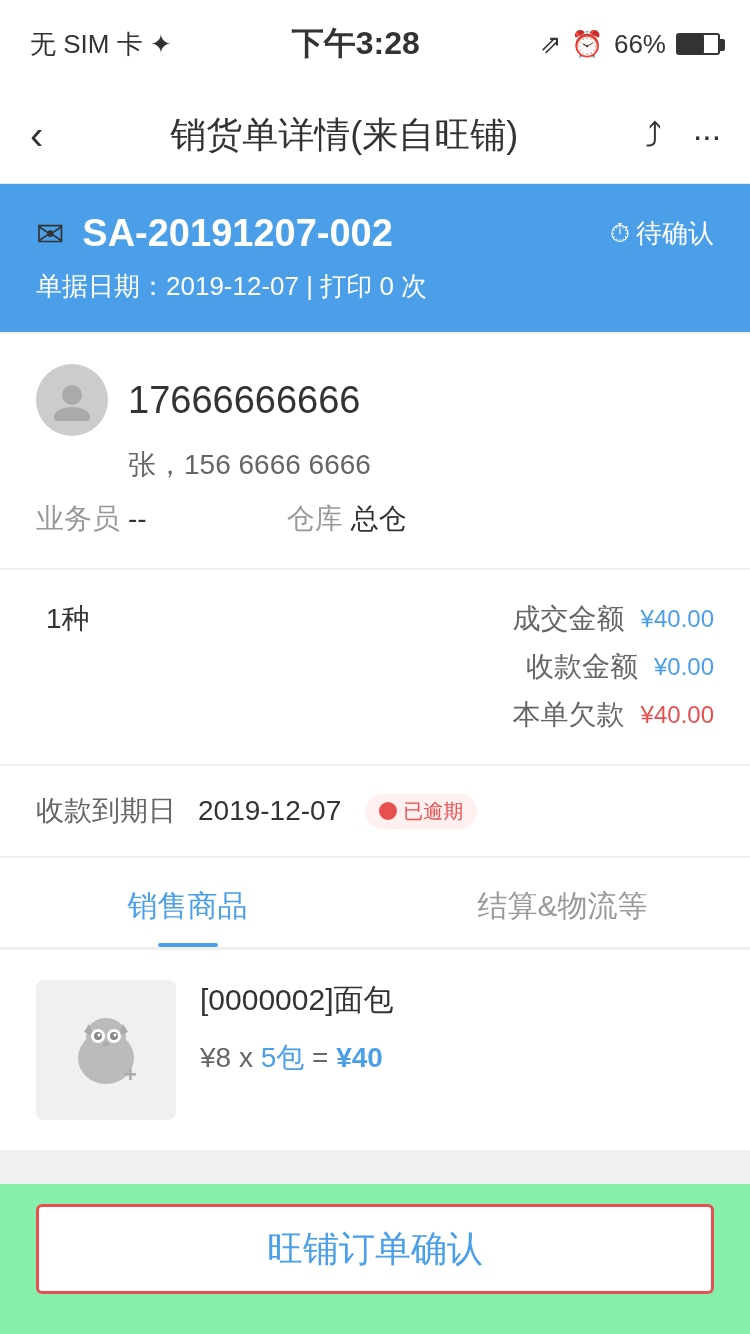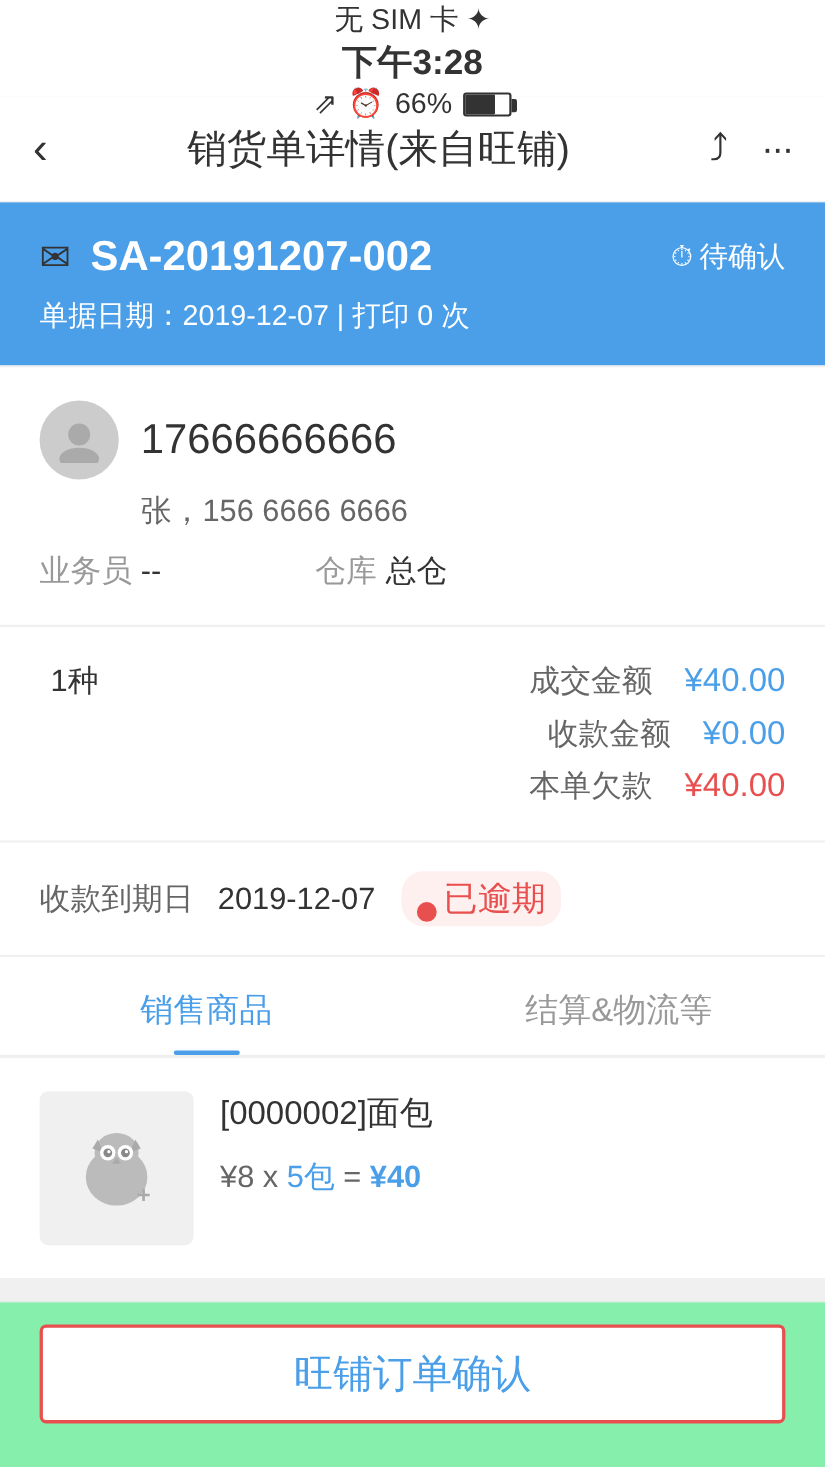--- a/index.html
+++ b/index.html
@@ -18,21 +18,20 @@
     .status-bar {
       width: 750px;
       height: 88px;
       background: #fff;
       display: flex;
       align-items: center;
       justify-content: space-between;
       padding: 0 30px;
       font-size: 26px;
       font-weight: 500;
-      flex-direction: column;
     }
     .status-left { display: flex; align-items: center; gap: 12px; }
     .status-center { font-size: 32px; font-weight: 600; }
     .status-right { display: flex; align-items: center; gap: 10px; font-size: 26px; }
 
     
     .nav-bar {
       width: 750px;
       height: 96px;
       background: #fff;
@@ -165,44 +164,44 @@
       align-items: flex-end;
       gap: 10px;
     }
     .summary-row {
       display: flex;
       align-items: center;
       gap: 16px;
       font-size: 28px;
     }
     .summary-row-label { color: #666; }
-    .summary-row-value { color: #4a9fe8; font-size: 30px; margin-left: 13px; }
+    .summary-row-value { color: #4a9fe8; font-size: 24px; }
     .summary-row-value.red { color: #e85050; }
 
     
     .due-section {
       background: #fff;
       padding: 26px 36px;
       margin-bottom: 2px;
       display: flex;
       align-items: center;
       gap: 12px;
       font-size: 28px;
       color: #666;
     }
     .due-label {}
     .due-date { color: #333; margin-right: 12px; }
     .overdue-badge {
       background: #fff0f0;
       color: #e85050;
-      font-size: 31px;
+      font-size: 20px;
       padding: 4px 14px;
       border-radius: 20px;
       display: flex;
-      align-items: flex-end;
+      align-items: center;
       gap: 6px;
     }
     .overdue-dot {
       width: 18px;
       height: 18px;
       background: #e85050;
       border-radius: 50%;
       display: inline-block;
     }
 

